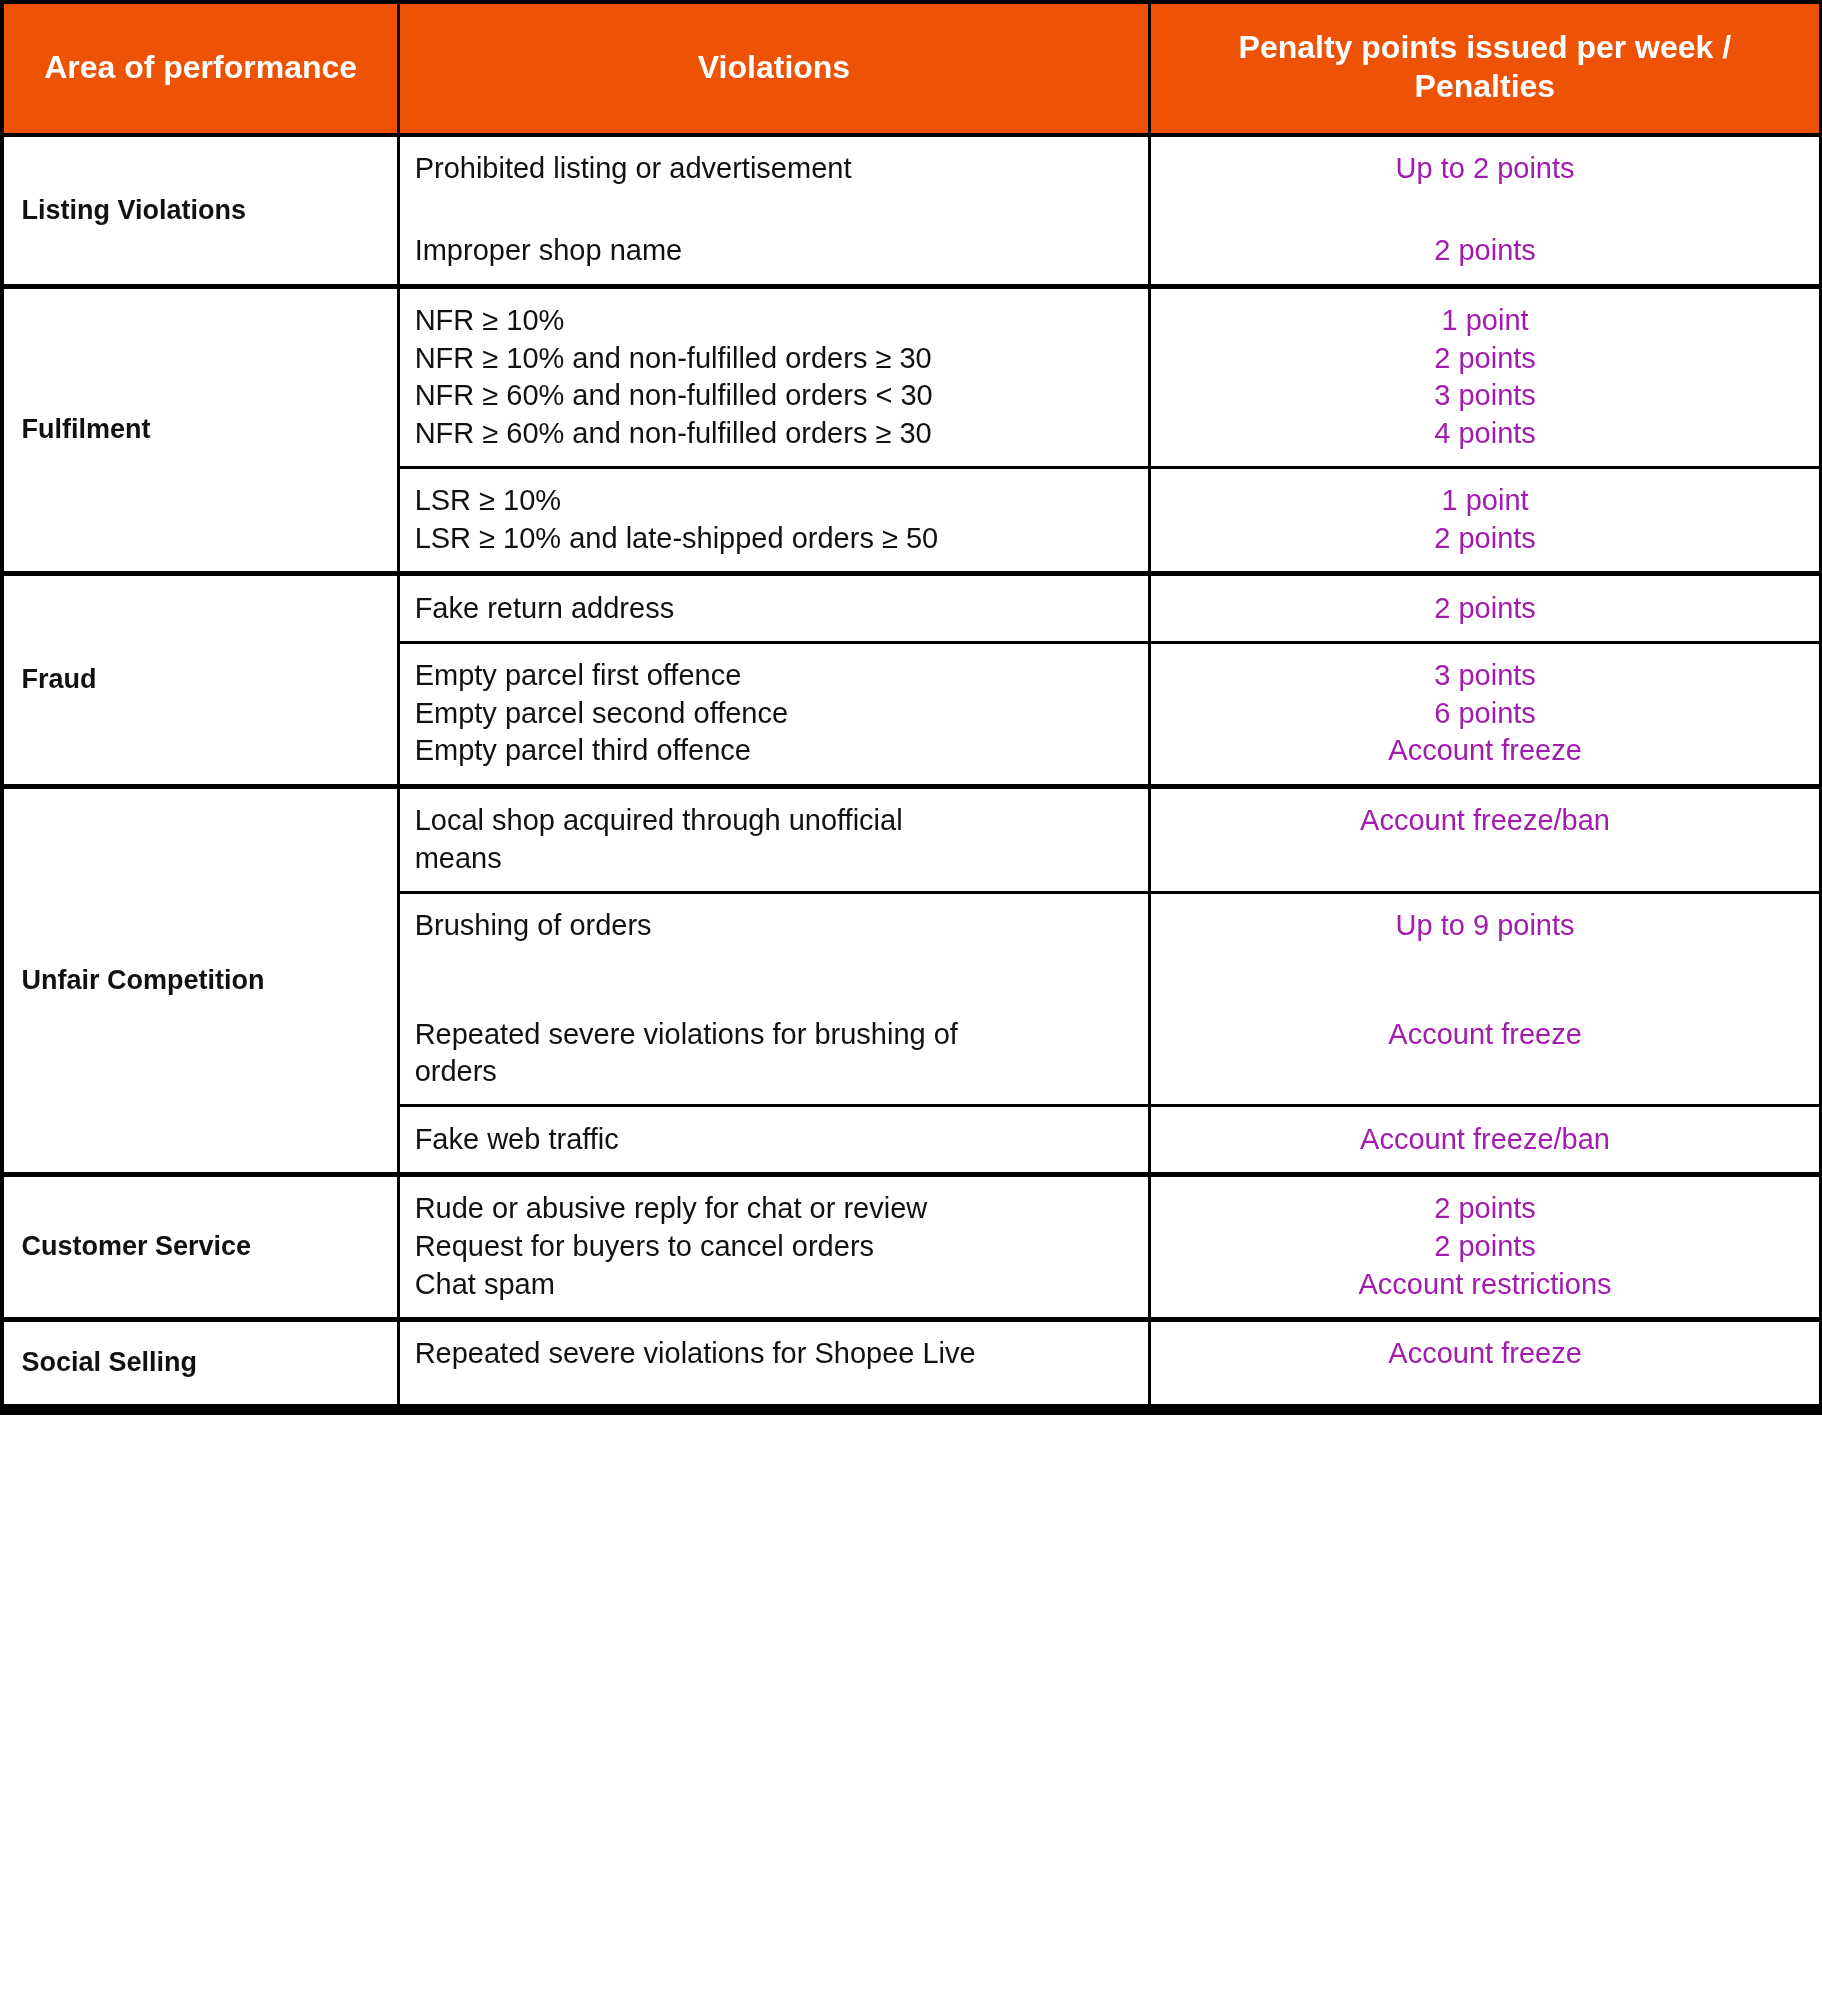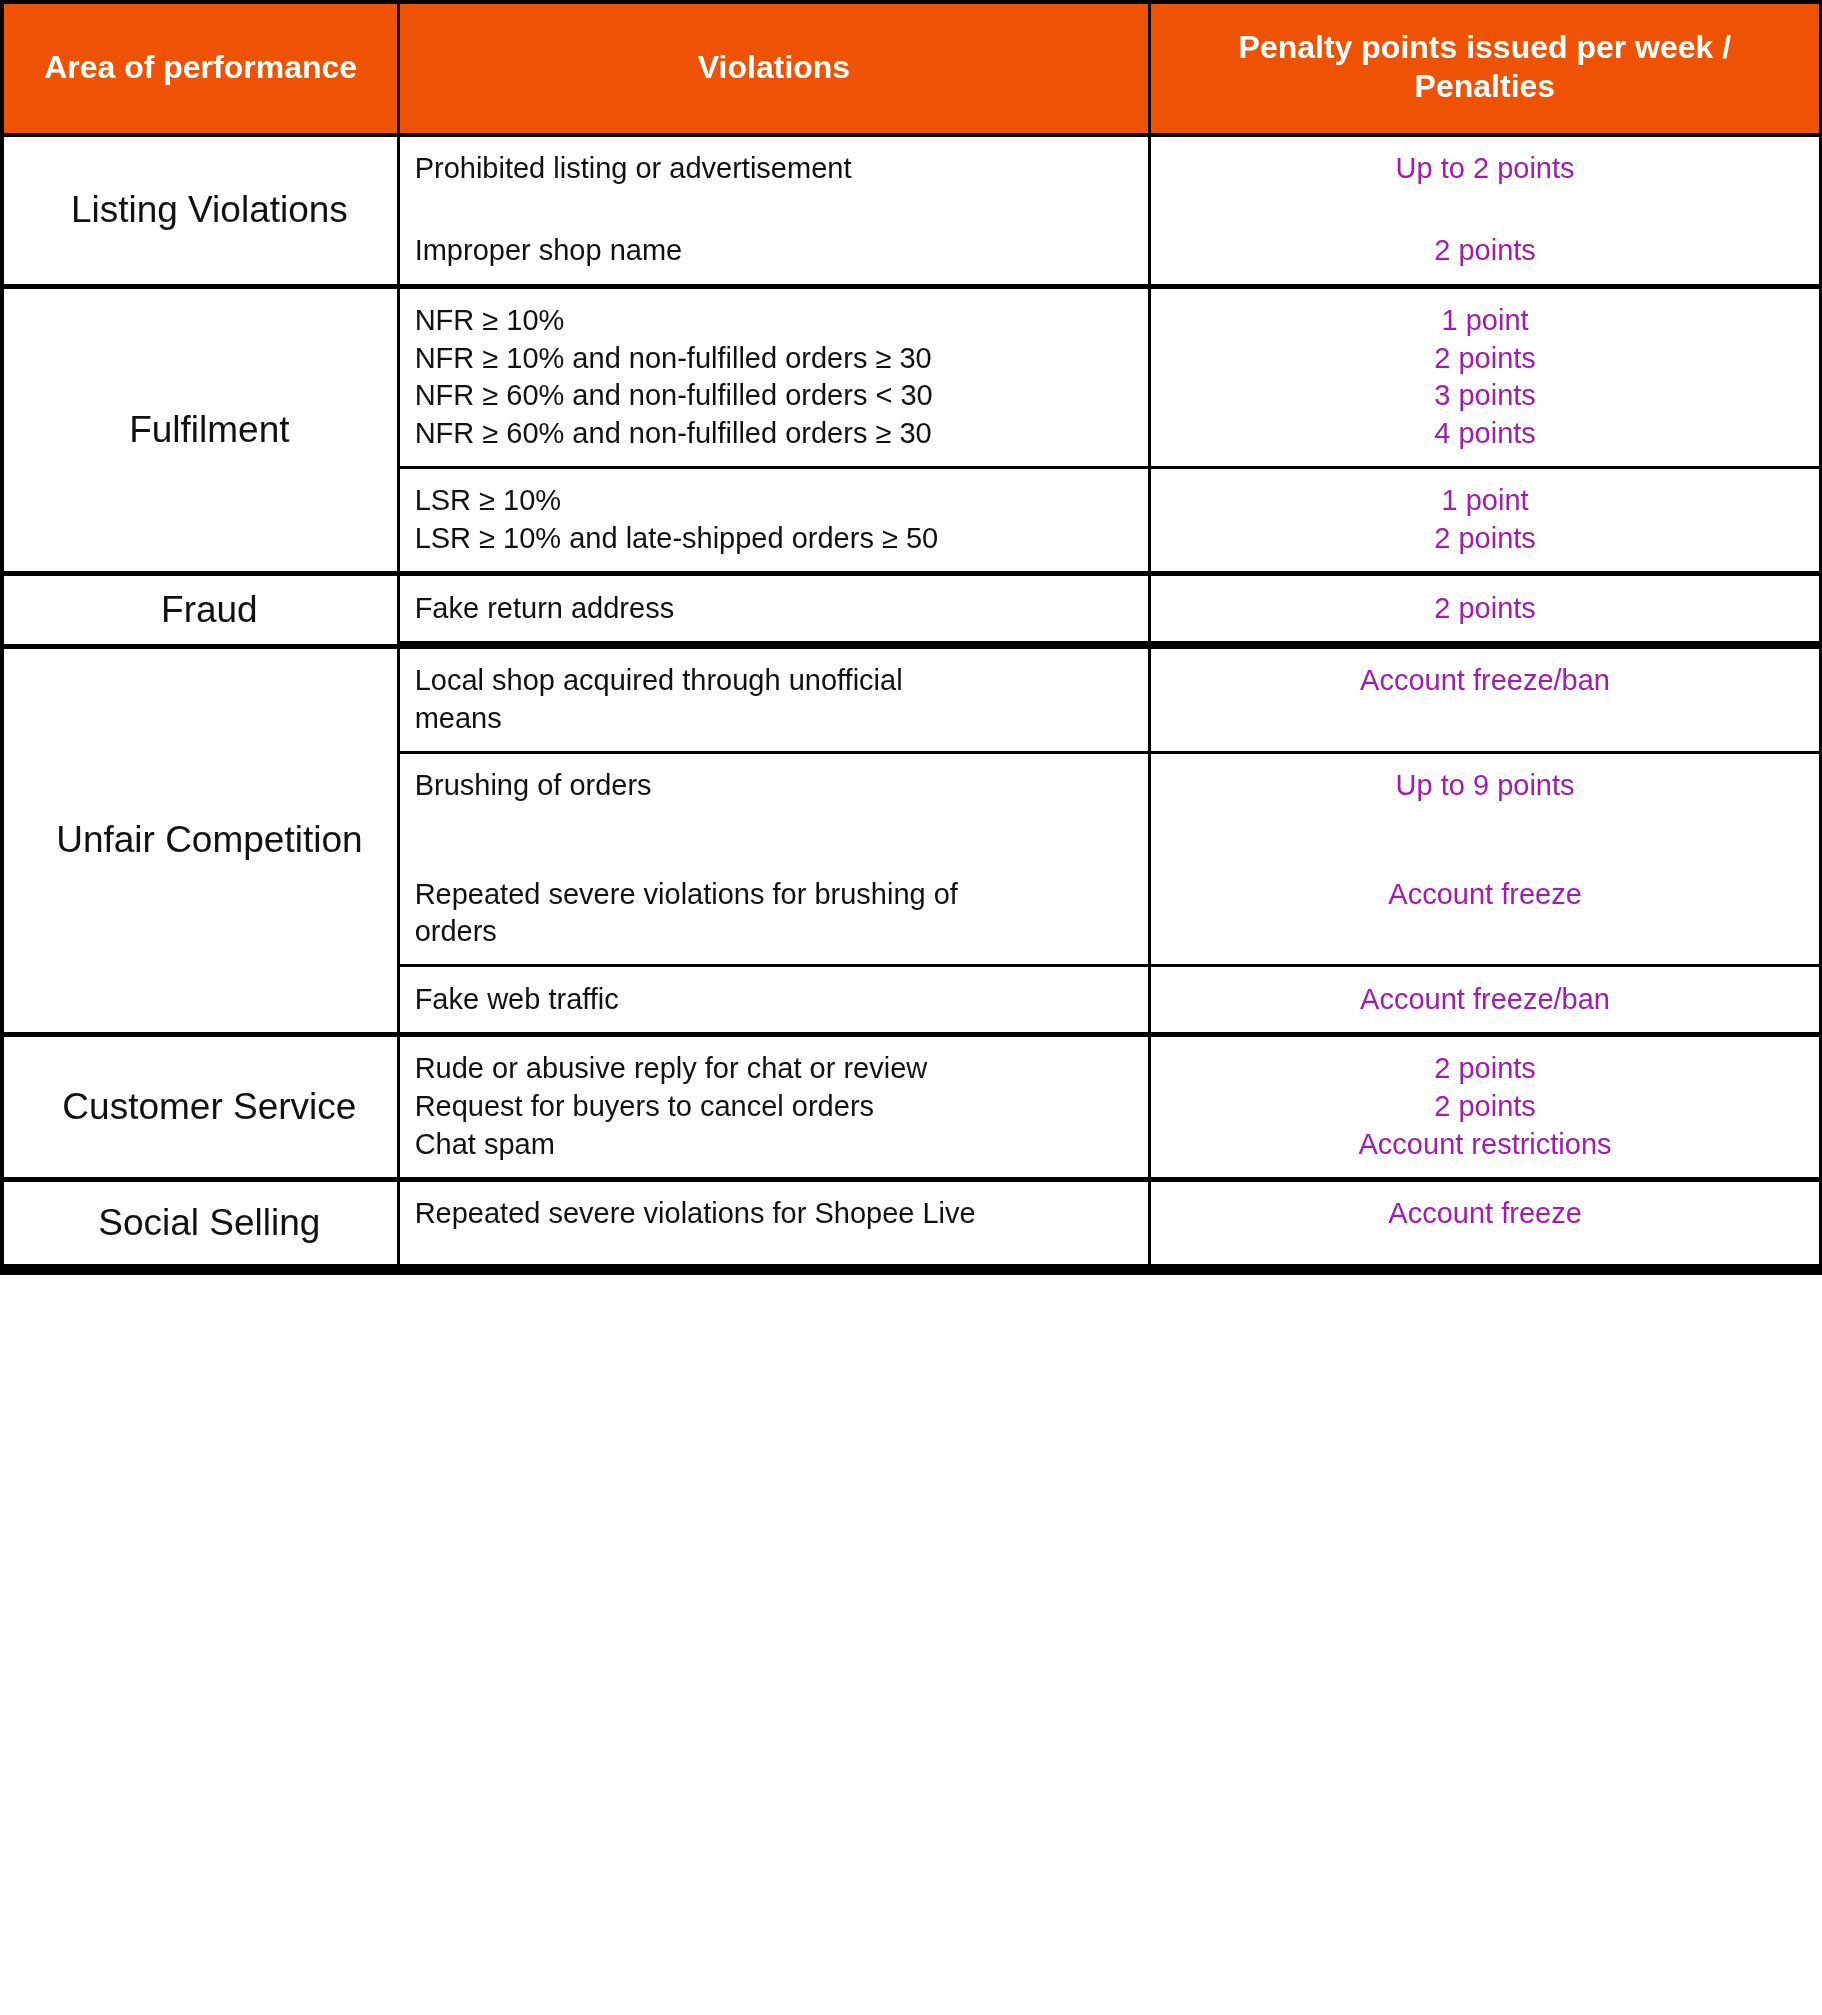--- a/index.html
+++ b/index.html
@@ -47,23 +47,23 @@
     border-bottom: 4.6px solid #000000;
     box-sizing: border-box;
   }
   thead th.th-area     { text-align: center; }
   thead th.th-viol     { text-align: center; }
   thead th.th-pen      { text-align: center; border-right: none; }
 
   
   td.area-cell {
     vertical-align: middle;
-    text-align: center;
-    font-size: 37px;
-    font-weight: normal;
+    text-align: left;
+    font-size: 27px;
+    font-weight: bold;
     color: #111111;
     padding: 0 0 0 17.5px;
     border-right: 3.6px solid #000000;
     box-sizing: border-box;
   }
 
   td.group-cell {
     padding: 0;
     vertical-align: top;
   }
@@ -221,20 +221,32 @@
               </colgroup>
             <tbody>
               <tr class="sub-row">
                 <td class="viol-cell">
                   <span class="line">Fake return address</span>
                 </td>
                 <td class="pen-cell">
                   <span class="line">2 points</span>
                 </td>
               </tr>
+              <tr class="sub-row last-sub">
+                <td class="viol-cell tight">
+                  <span class="line">Empty parcel first offence</span>
+                  <span class="line">Empty parcel second offence</span>
+                  <span class="line">Empty parcel third offence</span>
+                </td>
+                <td class="pen-cell tight">
+                  <span class="line">3 points</span>
+                  <span class="line">6 points</span>
+                  <span class="line">Account freeze</span>
+                </td>
+              </tr>
             </tbody>
           </table>
         </td>
       </tr>
 
       <tr class="section-row">
         <td class="area-cell">Unfair Competition</td>
         <td class="group-cell" colspan="2">
           <table class="sub">
             <colgroup>

